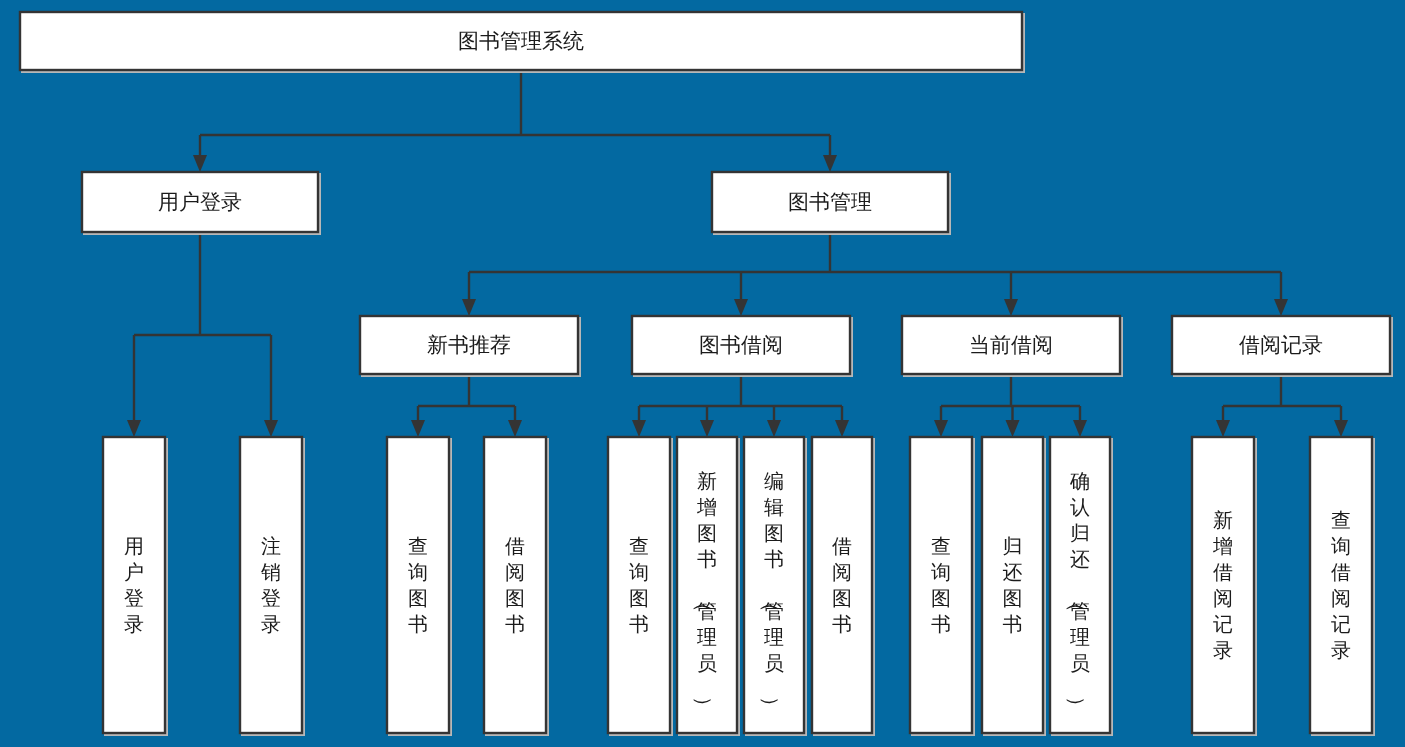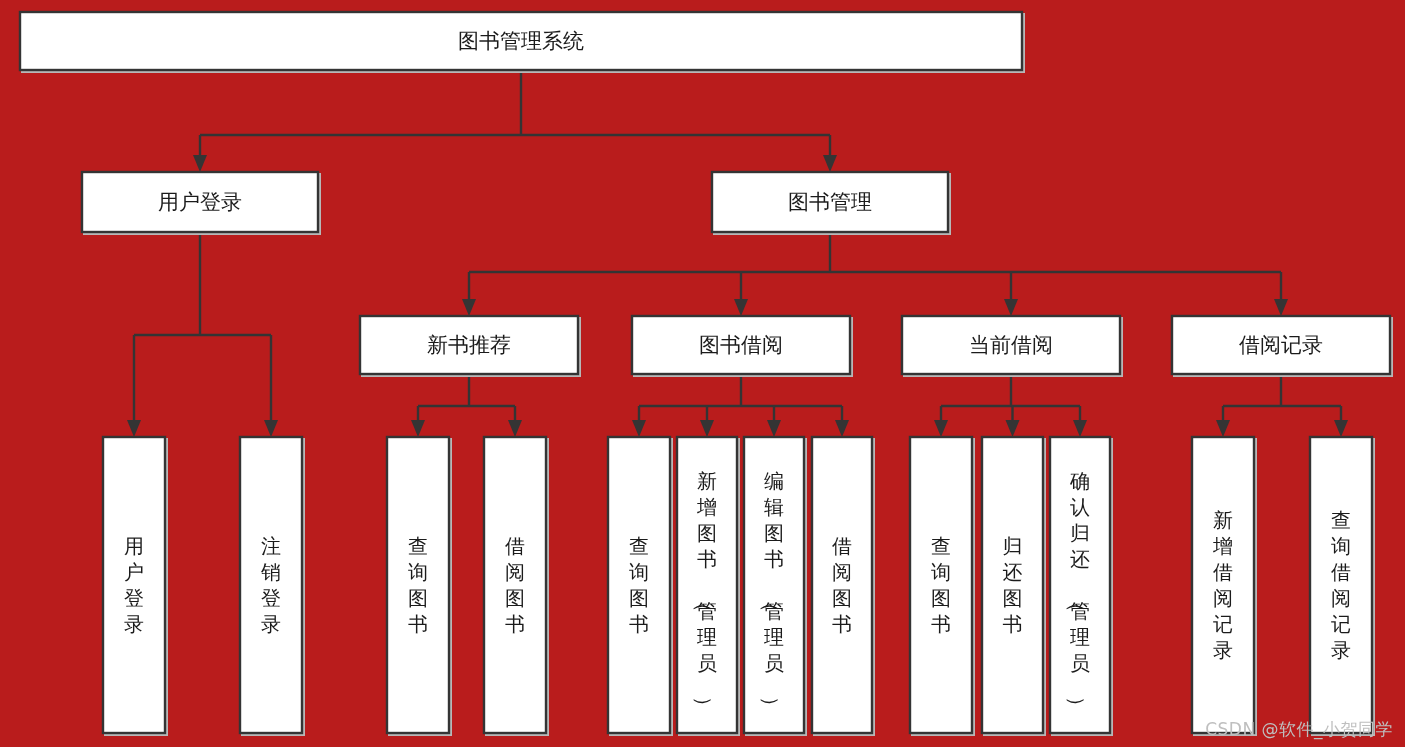--- a/index.html
+++ b/index.html
@@ -10,21 +10,21 @@
   body {
     width: 1405px;
     height: 747px;
     font-family: "Liberation Sans", "DejaVu Sans", sans-serif;
     overflow: hidden;
   }
   #diagram-root {
     position: relative;
     width: 1405px;
     height: 747px;
-    background: #b91c1c;
+    background: #0369a1;
   }
   svg#flow-svg {
     position: absolute;
     left: 0;
     top: 0;
     width: 1405px;
     height: 747px;
     display: block;
   }
   .node-box {
@@ -247,15 +247,14 @@
         </g>
         <g>
           <rect x="1312" y="439" width="62" height="296" class="node-shadow"></rect>
           <rect x="1310" y="437" width="62" height="296" class="node-box"></rect>
           <text x="1341" y="527.28" class="node-label-vertical"><tspan x="1341" dy="0">查</tspan><tspan x="1341" dy="26">询</tspan><tspan x="1341" dy="26">借</tspan><tspan x="1341" dy="26">阅</tspan><tspan x="1341" dy="26">记</tspan><tspan x="1341" dy="26">录</tspan></text>
         </g>
       </g>
 
   </svg>
 
-  <div class="watermark-text">CSDN @软件_小贺同学</div>
 
 </div>
 
 </body></html>

